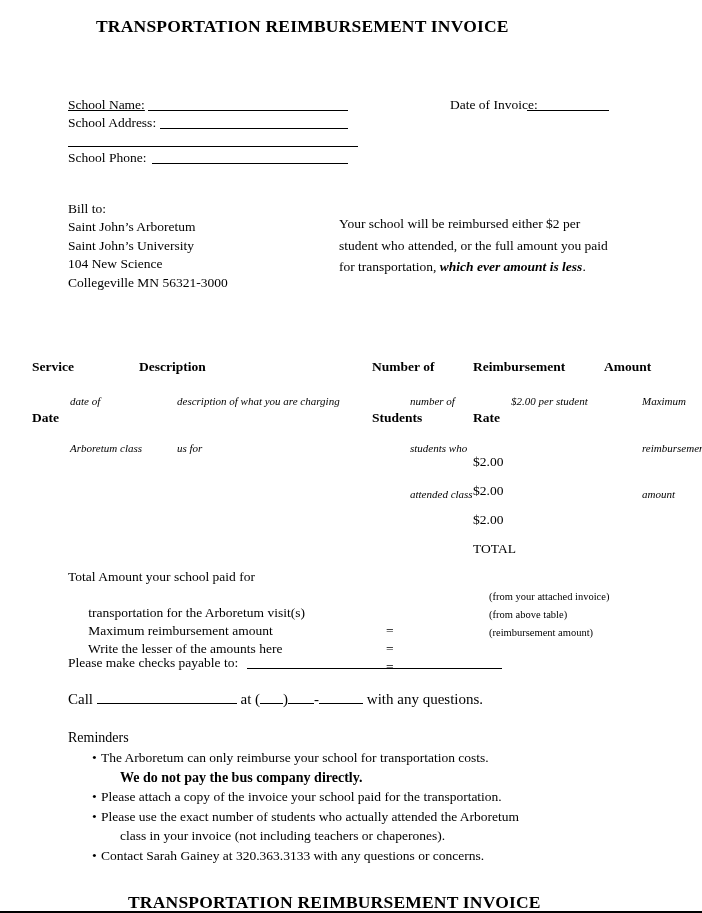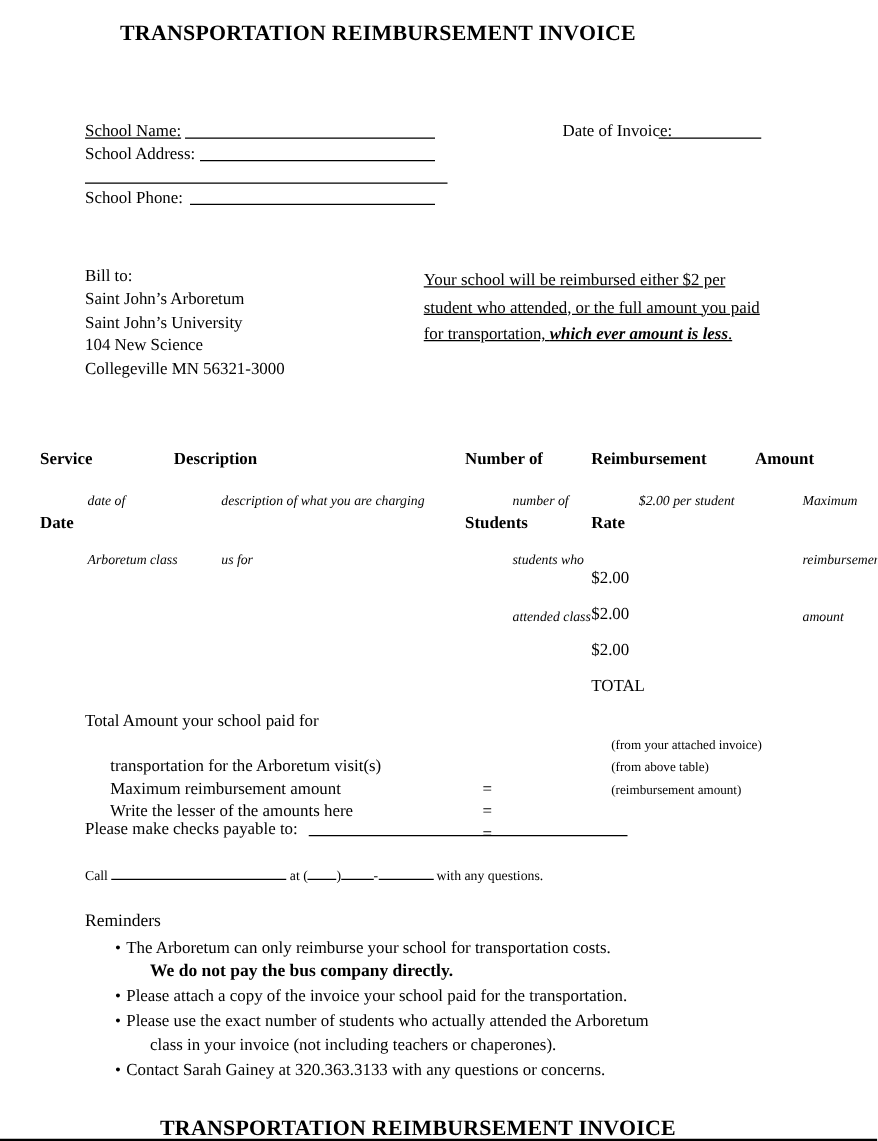--- a/index.html
+++ b/index.html
@@ -61,26 +61,26 @@
 
   #school-addr-rule2 { left: 68px; top: 146px; width: 290px; }
 
   #school-phone-label { left: 68px; top: 149px; }
   #school-phone-rule  { left: 152px; top: 163px; width: 196px; }
 
   #invoice-date-label { left: 450px; top: 96px; }
   #invoice-date-rule  { left: 527px; top: 110px; width: 82px; }
 
   
-  #billto-block { left: 68px; top: 212px; }
+  #billto-block { left: 68px; top: 200px; }
   #billto-block .line { font-size: 13.5px; line-height: 18.4px; white-space: pre; }
 
   
   #reimb-note { left: 339px; top: 213px; width: 285px; }
-  #reimb-note .line { font-size: 13.5px; line-height: 21.5px; white-space: pre; text-decoration: underline; }
+  #reimb-note .line { font-size: 13.5px; line-height: 21.5px; white-space: pre; }
 
   
   .col-head {
     font-weight: bold;
     font-size: 13.5px;
     line-height: 17px;
     white-space: pre;
   }
   .col-sub {
     font-style: italic;
@@ -132,21 +132,21 @@
     left: 421px;
     font-size: 10.5px;
     top: 2px;
   }
 
   
   #payable-label { left: 68px; top: 654px; }
   #payable-rule  { left: 247px; top: 668px; width: 255px; }
 
   #call-line { left: 68px; top: 690px; }
-  #call-line .seg { font-size: 11px; white-space: pre; text-align: center; }
+  #call-line .seg { font-size: 15px; white-space: pre; text-align: center; }
 
   .inline-rule {
     display: inline-block;
     border-bottom: 1px solid #000;
     vertical-align: baseline;
     height: 13px;
   }
 
   
   #reminders-head { left: 68px; top: 729px; font-size: 14px; }

